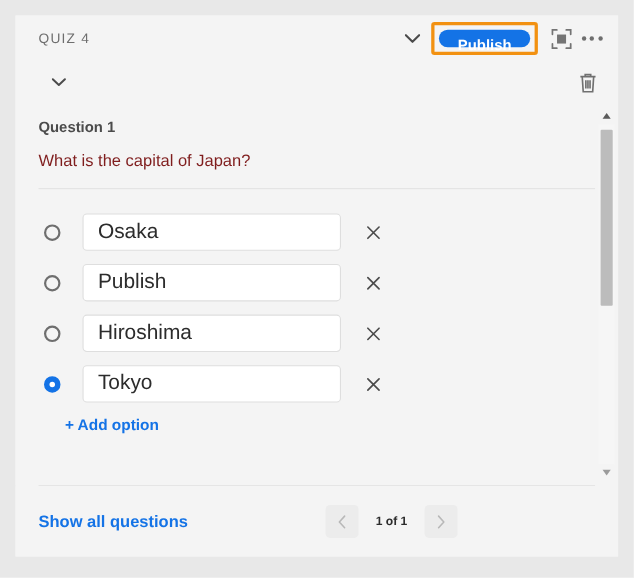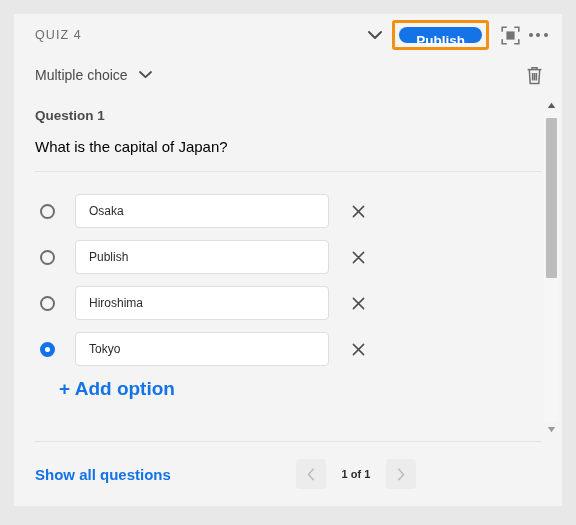--- a/index.html
+++ b/index.html
@@ -147,21 +147,21 @@
 
   .q-label {
     font-size: 13.5px;
     color: #4b4b4b;
     margin-bottom: 15px;
     font-weight: bold;
   }
 
   .q-text {
     font-size: 15px;
-    color: #000000;
+    color: #7f1d1d;
     padding-bottom: 16px;
   }
 
   .q-divider {
     height: 1px;
     background: #e3e3e3;
     margin: 0 21px;
   }
 
   
@@ -193,46 +193,46 @@
     position: absolute;
     left: 50%; top: 50%;
     width: 5px; height: 5px;
     margin: -2.5px 0 0 -2.5px;
     border-radius: 50%;
     background: #ffffff;
   }
 
   .opt-input {
     margin-left: 20px;
-    width: 254px;
+    width: 235px;
     height: 34px;
     background: #ffffff;
     border: 1px solid #dedede;
     border-radius: 4px;
     display: flex;
     align-items: center;
     padding: 0 13px;
-    font-size: 12px;
+    font-size: 19px;
     color: #2c2c2c;
     cursor: text;
     overflow: hidden;
     white-space: nowrap;
   }
 
   .opt-remove {
     margin-left: 18px;
     width: 22px; height: 22px;
     display: flex; align-items: center; justify-content: center;
     cursor: pointer;
   }
 
   .add-option {
     margin: 6px 0 0 45px;
     color: #1473e6;
-    font-size: 19px;
+    font-size: 14px;
     font-weight: 700;
     cursor: pointer;
     display: inline-block;
   }
 
   
   .scrollbar {
     position: absolute;
     right: 3px;
     top: 4px;
@@ -350,21 +350,20 @@
     <div class="icon-btn">
       <span class="dots">
         <i></i>
         <i></i>
         <i></i>
       </span>
     </div>
   </div>
 
   <div class="typebar">
-    <div class="type-label">Multiple choice</div>
     <div class="type-chevron">
       <svg width="13" height="8" viewBox="0 0 13 8" aria-hidden="true">
         <path d="M1 1 L6.5 6.2 L12 1" fill="none" stroke="#4b4b4b" stroke-width="1.8" stroke-linecap="round" stroke-linejoin="round"></path>
       </svg>
     </div>
 
     <div class="typebar-spacer"></div>
 
     <div class="icon-btn">
       <svg width="17" height="19" viewBox="0 0 17 19" aria-hidden="true">

